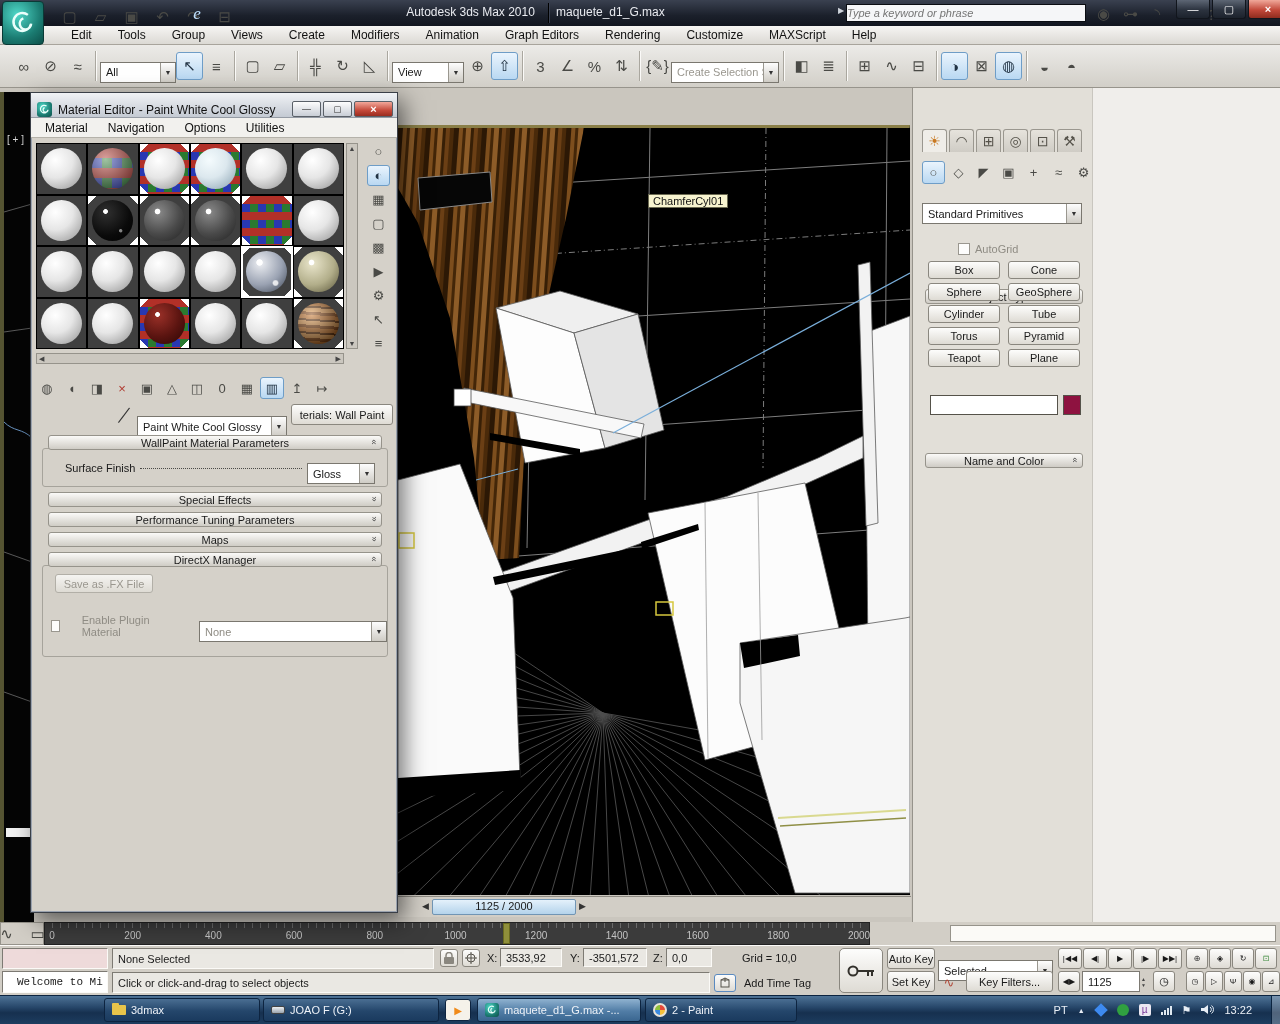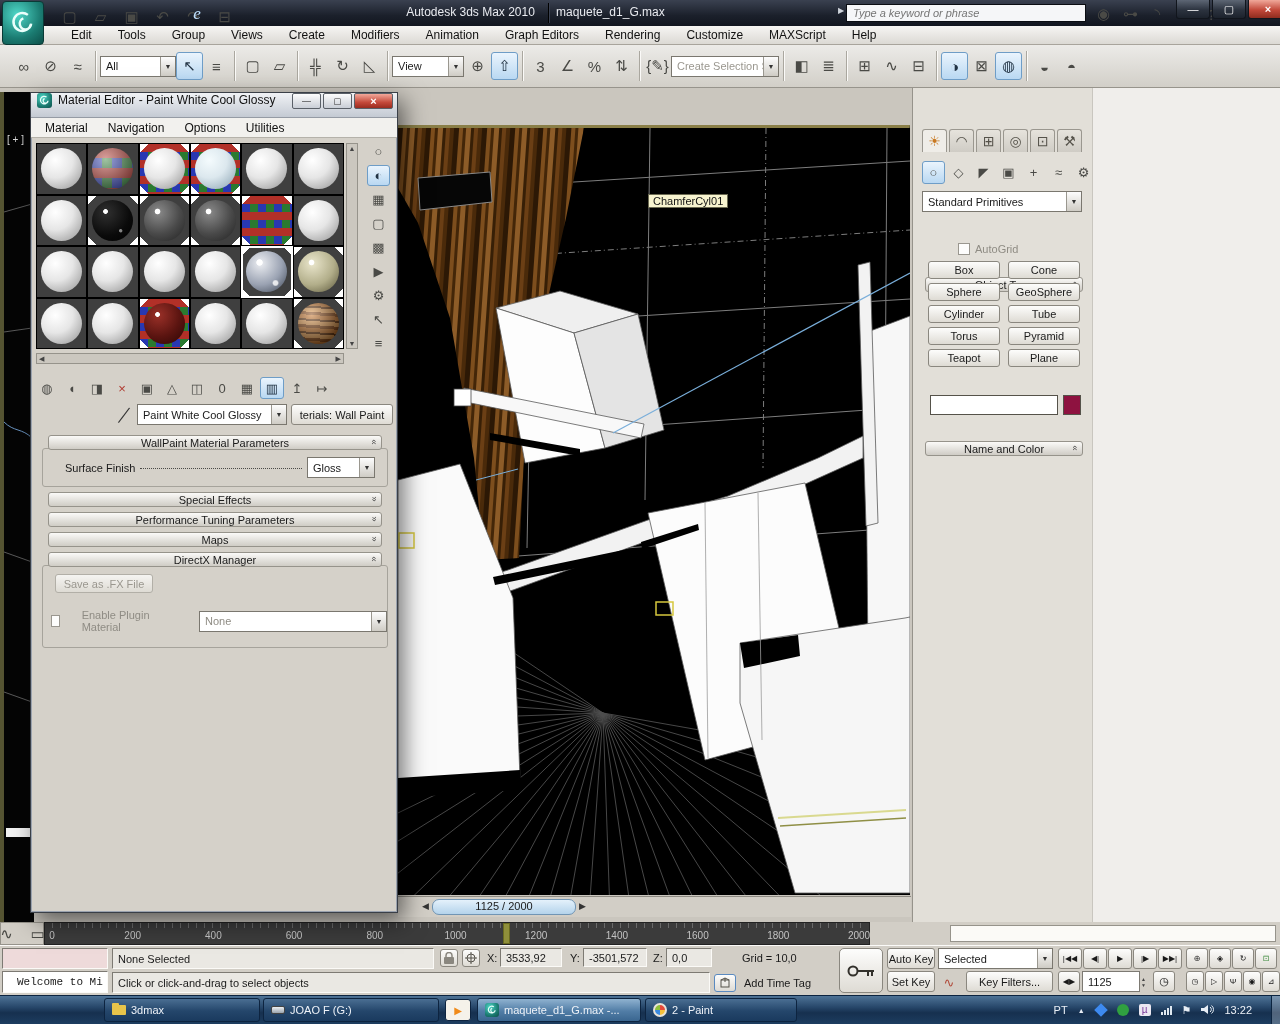--- a/index.html
+++ b/index.html
@@ -13,21 +13,21 @@
     background:linear-gradient(#3a4150,#1b202b 60%,#12161f); }
   .maxlogo-btn { left:2px; top:1px; width:42px; height:44px; z-index:30;
     background:radial-gradient(circle at 35% 30%, #4fd8c8, #1b7c72 60%, #0d4f49);
     border:1px solid #0a3a36; border-radius:4px; display:flex; align-items:center; justify-content:center; }
   .qa-row { left:56px; top:3px; display:flex; gap:4px; }
   .tb-title { top:5px; color:#e8eaef; font-size:12px; white-space:nowrap; }
   .tb-sep { top:3px; width:1px; height:20px; background:#000; box-shadow:1px 0 0 #3a4150; }
   .search-wrap { left:846px; top:4px; width:240px; height:18px; background:#f5f6f8;
     border:1px solid #0a0d12; display:flex; align-items:center; }
   .search-wrap input { border:0; outline:0; background:transparent; width:100%; height:100%;
-    font-style:italic; color:#8a8f98; font-size:11px; padding:0 6px; font-family:"Liberation Sans",sans-serif; }
+    font-style:italic; color:#8a8f98; font-size:11px; padding:0 0; font-family:"Liberation Sans",sans-serif; }
   .tt-ic { top:3px; color:#cfd4dc; font-size:13px; width:22px; text-align:center; }
   .winbtns { left:1174px; top:0; display:flex; }
   .winbtn { width:34px; height:19px; display:flex; align-items:center; justify-content:center;
     color:#fff; font-size:11px; border:1px solid #11151c; border-top:0;
     background:linear-gradient(#5d6674,#2c333f 55%,#1c222c); border-radius:0 0 3px 3px; margin-left:2px; }
   .winbtn.close { width:40px; background:linear-gradient(#f0a89a,#c2493a 55%,#8f2c1f); font-weight:bold; }
 
   
   .menubar { left:46px; top:26px; width:1234px; height:19px;
     background:linear-gradient(#f6f5f3,#dbd9d4); border-bottom:1px solid #a8a49c;
@@ -37,39 +37,39 @@
 
   
   .toolbar { left:0; top:45px; width:1280px; height:43px;
     background:linear-gradient(#ecebe8,#d2cfc8); border-bottom:1px solid #97948c;
     display:flex; align-items:center; padding-left:10px; }
   .tbicon { width:27px; height:28px; display:flex; align-items:center; justify-content:center;
     font-size:15px; color:#4a4a46; border:1px solid transparent; border-radius:3px; flex:none; }
   .tbicon.hl { background:linear-gradient(#eaf4fd,#b9d8f2); border-color:#6e9dc7; color:#234; }
   .tbicon.red { color:#b03a30; }
   .tsep { width:1px; height:30px; background:#aaa79f; box-shadow:1px 0 0 #fbfaf8; margin:0 4px; flex:none; }
-  .combo { height:21px; background:#fff; border:1px solid #7a776f; display:flex; align-items:center; flex:none; position:relative; }
+  .combo { height:21px; background:#fff; border:1px solid #7a776f; display:flex; align-items:center; flex:none; position:relative;margin-top:12px; }
   .combo .cv { flex:1; padding:0 5px; font-size:11px; white-space:nowrap; overflow:hidden; }
   .combo .ca { width:15px; height:100%; background:linear-gradient(#fdfdfd,#cfccc5); border-left:1px solid #9a978f;
     display:flex; align-items:center; justify-content:center; font-size:7px; color:#333; }
   .combo.ghost .cv { color:#9a978f; }
 
   
   .left-strip { left:0; top:92px; width:34px; height:843px; background:#050505; border-left:4px solid #555432; }
   .ls-label { position:absolute; left:3px; top:42px; color:#ddd; font-size:10px; }
   .ls-blob { position:absolute; left:2px; top:736px; width:24px; height:9px; background:#f2f2f2; }
 
   
   .viewport { left:398px; top:125px; width:512px; height:770px; background:#000; border-top:3px solid #8a7f48; border-right:1px solid #55543a; }
   .vp-label { position:absolute; left:250px; top:66px; background:#f7f3cf; border:1px solid #6b6a52;
     font-size:11px; padding:0 4px; color:#111; }
   .timestrip { left:398px; top:896px; width:513px; height:21px; background:#d2cec6; border-top:1px solid #8d8a82; }
   .ts-arrow { position:absolute; top:4px; font-size:9px; color:#333; }
   .ts-box { position:absolute; left:34px; top:2px; width:144px; height:16px; text-align:center;
-    background:linear-gradient(#e4f1fb,#b4d3eb); border:1px solid #7195b4; border-radius:7px; font-size:11px; }
+    background:linear-gradient(#e4f1fb,#b4d3eb); border:1px solid #7195b4; border-radius:2px; font-size:11px; }
 
   
   .right-dock { left:912px; top:88px; width:368px; height:857px; background:#e2dfd8; border-left:1px solid #96938b; }
   .dock-empty { left:1092px; top:88px; width:188px; height:857px; background:#f0eeeb; border-left:1px solid #c9c6bf; }
   .cp-tabs { left:922px; top:129px; display:flex; gap:2px; }
   .cp-tab { width:25px; height:23px; display:flex; align-items:center; justify-content:center; font-size:14px;
     color:#55524a; border:1px solid #9a978f; border-bottom:0; border-radius:3px 3px 0 0; background:linear-gradient(#e6e3dc,#cfccc5); }
   .cp-tab.active { background:#efede8; color:#c87820; }
   .cp-subs { left:922px; top:161px; display:flex; gap:2px; }
   .cp-sub { width:23px; height:23px; display:flex; align-items:center; justify-content:center; font-size:13px;
@@ -139,21 +139,21 @@
   .tray-sq { width:12px; height:12px; }
   .clockbox { font-size:11px; color:#eef2f8; }
   .showdesk { left:1271px; top:996px; width:9px; height:28px; background:rgba(255,255,255,.25); border-left:1px solid #0c2440; }
   .sigbars { display:flex; align-items:flex-end; gap:1px; }
   .sigbars span { width:2px; background:#dfe8f0; display:block; }
 
   
   .me { left:30px; top:92px; width:368px; height:821px; background:#d5d1c9; border:1px solid #3a3f47;
     box-shadow:0 0 0 1px #9aa2ae inset, 6px 8px 22px rgba(0,0,0,.55); z-index:20; }
   .me-title { height:25px; background:linear-gradient(#f0f2f5,#c4cad3); border-bottom:1px solid #959ba4;
-    display:flex; align-items:flex-start; padding-left:6px; gap:6px; }
+    display:flex; align-items:flex-end; padding-left:6px; gap:6px; }
   .me-title .t { font-size:12px; color:#111; flex:1; }
   .me-icon { width:15px; height:15px; border-radius:3px;
     background:radial-gradient(circle at 35% 30%, #4fd8c8, #1b7c72 60%, #0d4f49); display:flex; align-items:center; justify-content:center; }
   .me-winbtns { display:flex; margin-right:4px; }
   .me-winbtn { width:29px; height:16px; border:1px solid #5a6068; border-radius:2px; margin-left:2px;
     background:linear-gradient(#fdfdfd,#c9ced6); display:flex; align-items:center; justify-content:center; font-size:9px; color:#333; }
   .me-winbtn.close { width:39px; background:linear-gradient(#f2a89a,#c4493a 60%,#9a2c1f); color:#fff; font-weight:bold; font-size:11px; }
   .me-menu { height:20px; background:#f2f1ee; border-bottom:1px solid #b5b2aa; display:flex; align-items:center; padding-left:4px; }
   .me-menu .menu-item { padding:2px 10px; }
   .me-samples { position:absolute; left:5px; top:48px; width:325px; height:224px; }

